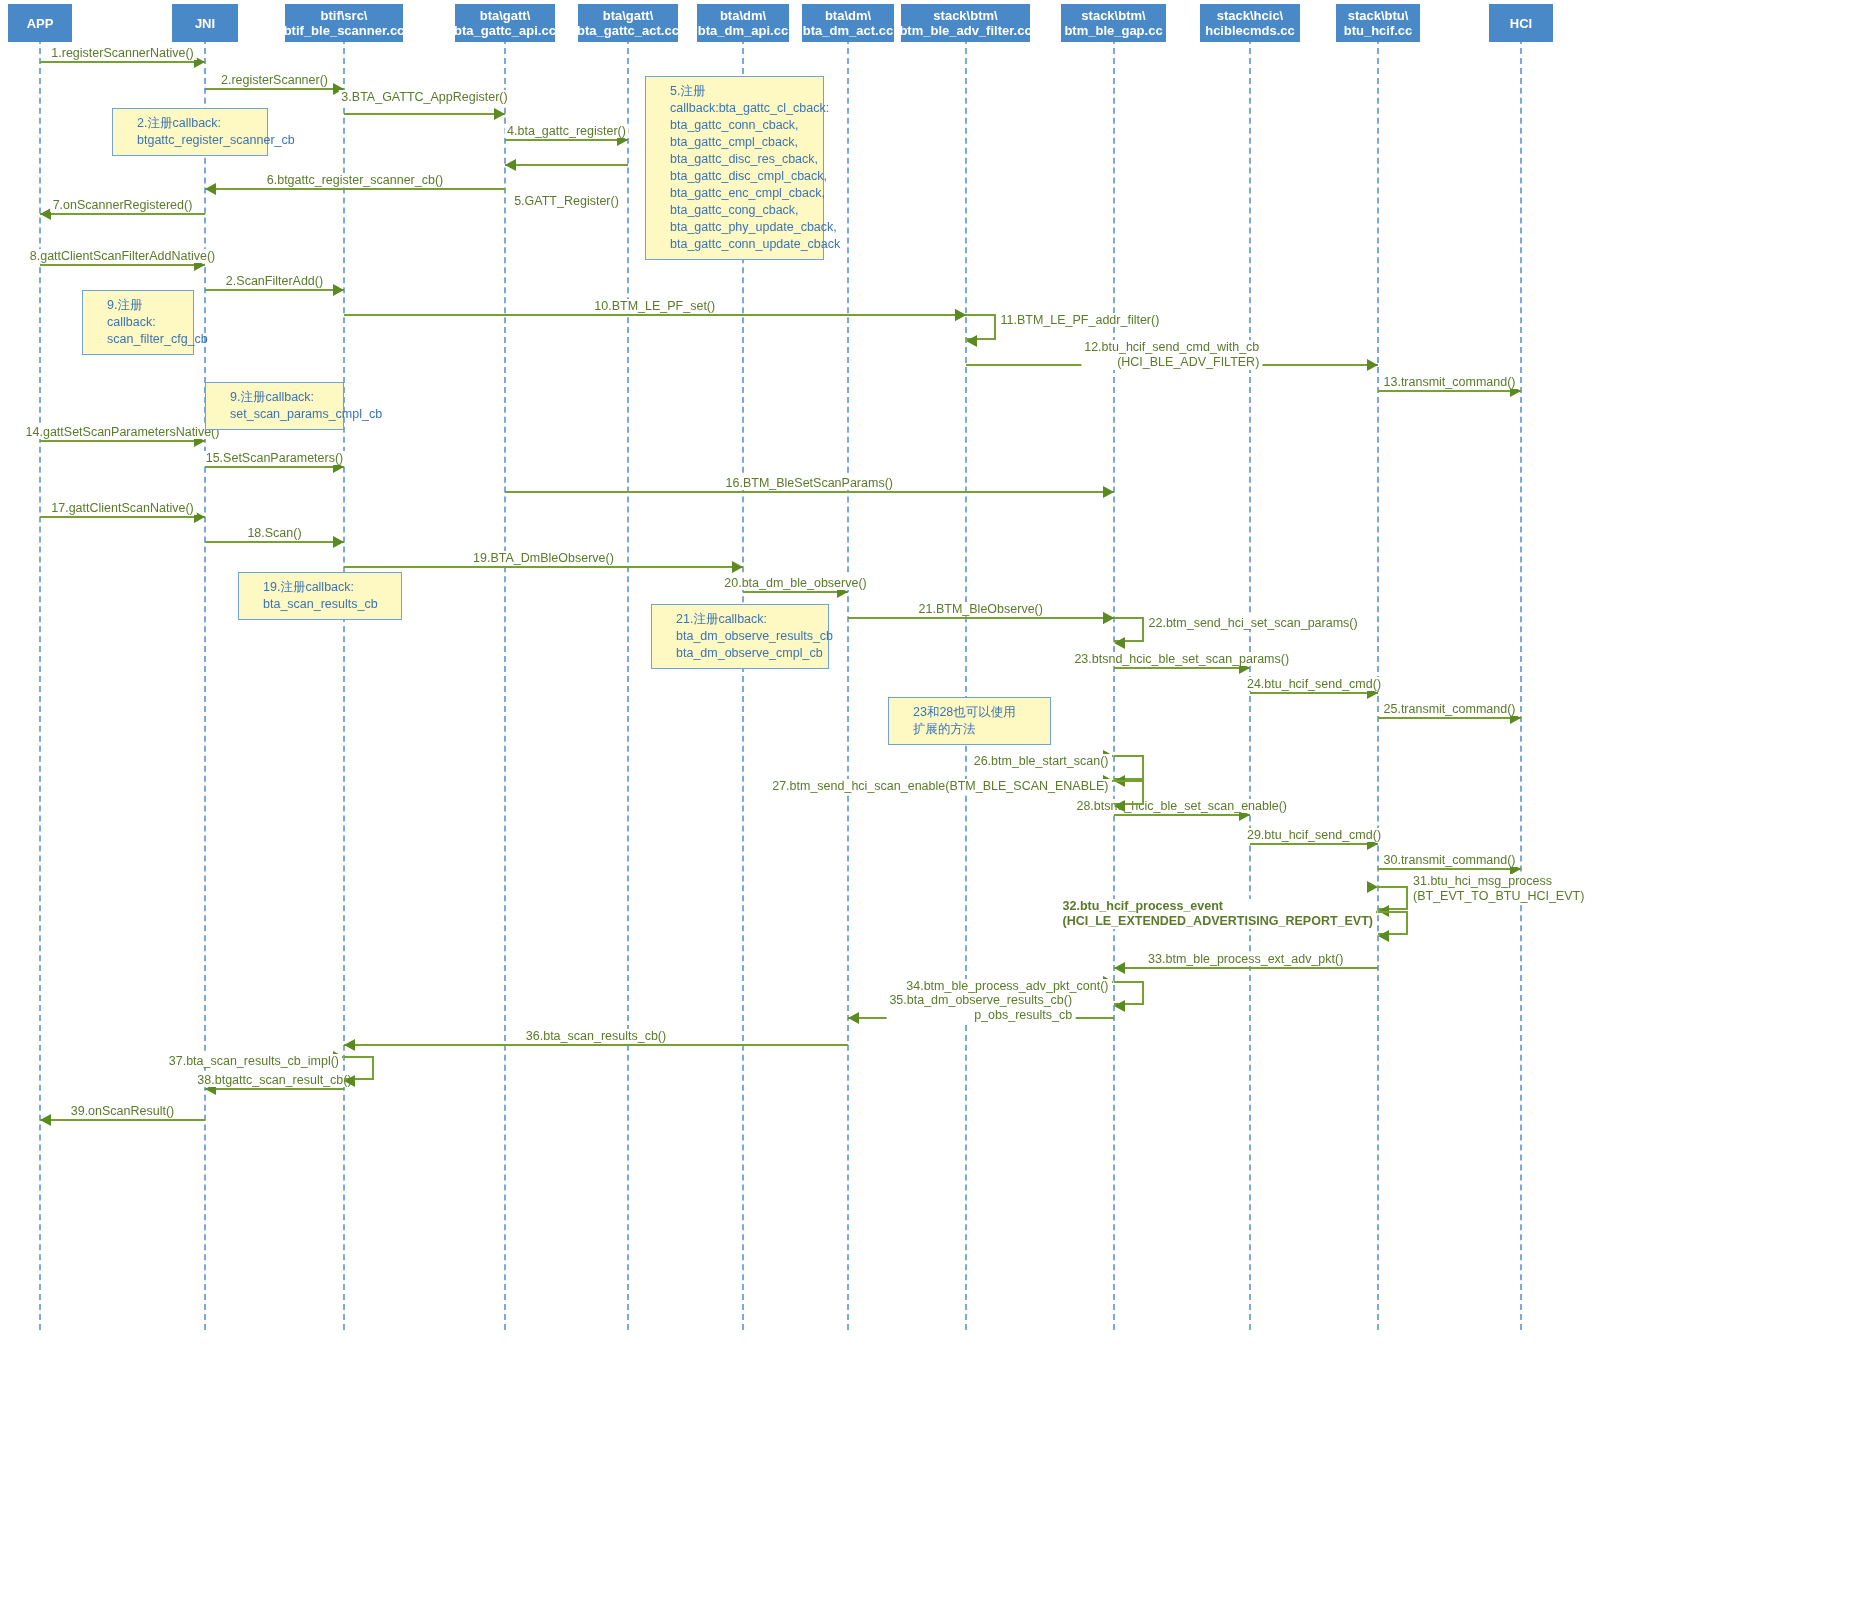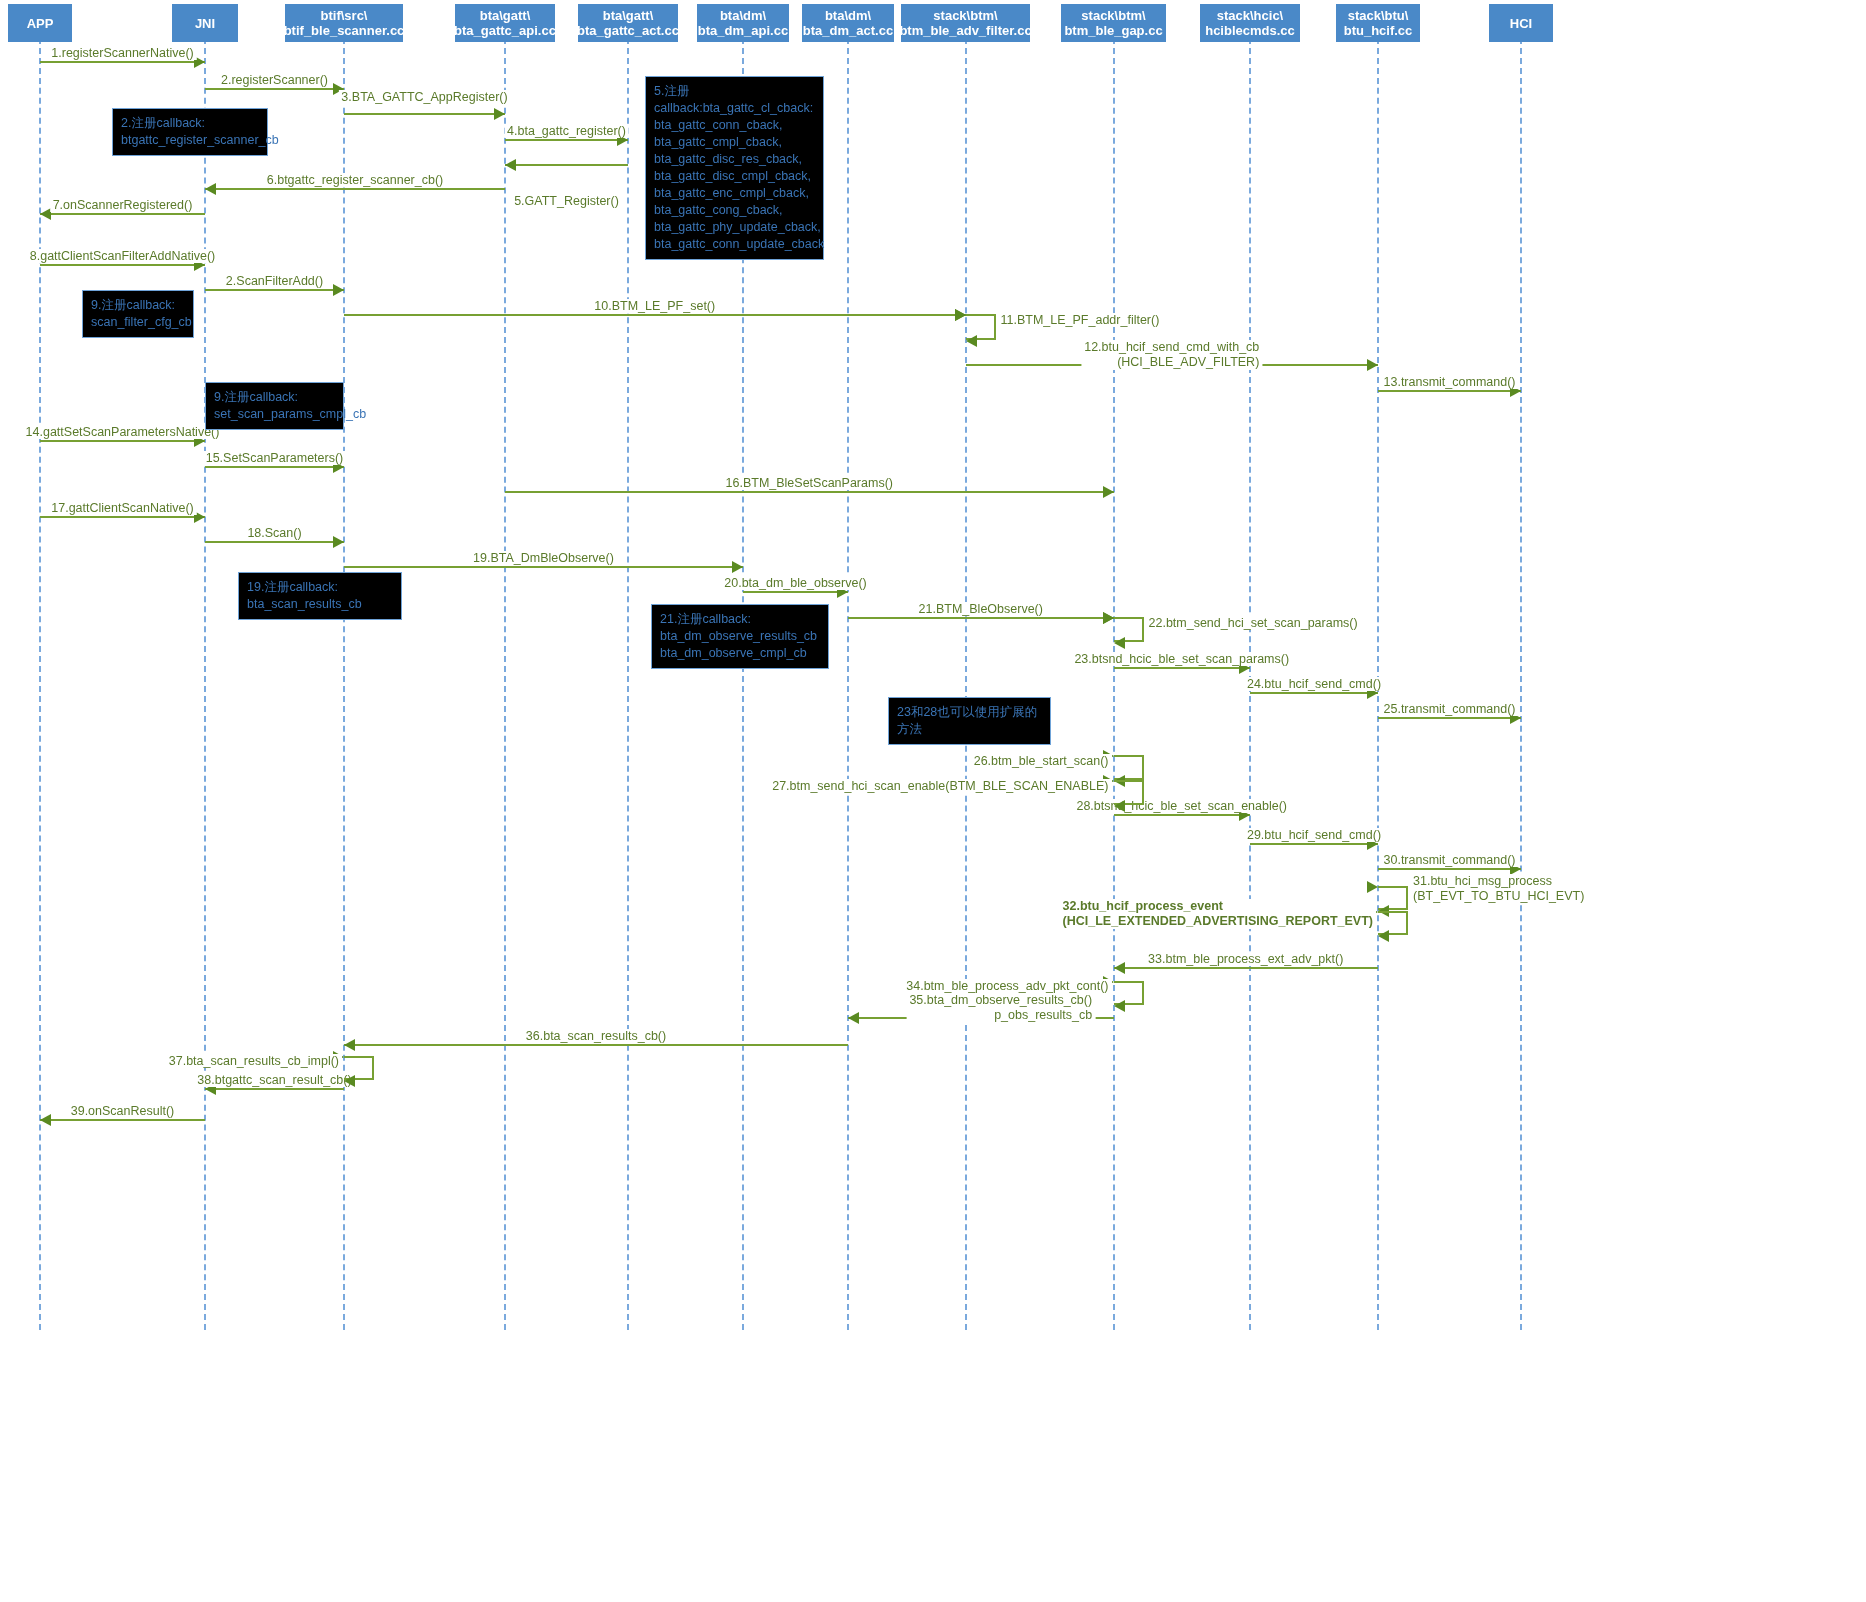--- a/index.html
+++ b/index.html
@@ -21,22 +21,22 @@
   .arrowhead.left{border-right:11px solid #5a8a21;}
   .msg-label{position:absolute;color:#5a7a2a;font-size:12.5px;line-height:14px;
     white-space:nowrap;background:#ffffff;padding:0 3px;}
   .msg-label.center{transform:translateX(-50%);}
   .msg-label.two{line-height:15px;text-align:right;}
 
   
   .selfcall{position:absolute;border:2px solid #77a033;border-left:none;box-sizing:border-box;}
 
   
-  .note{position:absolute;border:1px solid #6fa3d8;background:#000000;
-    color:#3a74b5;font-size:12.5px;line-height:17px;padding:6px 8px;box-sizing:border-box;
+  .note{position:absolute;border:1px solid #6fa3d8;background:#fef9c3;
+    color:#3a74b5;font-size:12.5px;line-height:17px;padding:6px 24px;box-sizing:border-box;
     white-space:pre-line;}
 </style>
 </head>
 <body>
 
 <div id="canvas">
   <div id="lifelines">
       <div class="lifeline" style="left: 39px; top: 38px; height: 1292px;"></div>
       <div class="lifeline" style="left: 204px; top: 38px; height: 1292px;"></div>
       <div class="lifeline" style="left: 343px; top: 38px; height: 1292px;"></div>
@@ -175,21 +175,21 @@
       <div class="arrowhead right" style="top: 838px; left: 1367px;"></div>
       <div class="msg-label center" style="left: 1314px; top: 828px; white-space: nowrap;">29.btu_hcif_send_cmd()</div>
       <div class="msg" style="left: 1378px; top: 868px; width: 143px;"></div>
       <div class="arrowhead right" style="top: 863px; left: 1510px;"></div>
       <div class="msg-label center" style="left: 1449.5px; top: 853px; white-space: nowrap;">30.transmit_command()</div>
       <div class="msg" style="left: 1113.5px; top: 967px; width: 264.5px;"></div>
       <div class="arrowhead left" style="top: 962px; left: 1113.5px;"></div>
       <div class="msg-label center" style="left: 1245.75px; top: 952px; white-space: nowrap;">33.btm_ble_process_ext_adv_pkt()</div>
       <div class="msg" style="left: 848px; top: 1017px; width: 265.5px;"></div>
       <div class="arrowhead left" style="top: 1012px; left: 848px;"></div>
-      <div class="msg-label center two" style="left: 980.75px; top: 993px; white-space: pre-line; margin-left: 20px;">35.bta_dm_observe_results_cb()
+      <div class="msg-label center two" style="left: 980.75px; top: 993px; white-space: pre-line;">35.bta_dm_observe_results_cb()
 p_obs_results_cb</div>
       <div class="msg" style="left: 344px; top: 1044px; width: 504px;"></div>
       <div class="arrowhead left" style="top: 1039px; left: 344px;"></div>
       <div class="msg-label center" style="left: 596px; top: 1029px; white-space: nowrap;">36.bta_scan_results_cb()</div>
       <div class="msg" style="left: 205px; top: 1088px; width: 139px;"></div>
       <div class="arrowhead left" style="top: 1083px; left: 205px;"></div>
       <div class="msg-label center" style="left: 274.5px; top: 1073px; white-space: nowrap;">38.btgattc_scan_result_cb()</div>
       <div class="msg" style="left: 40px; top: 1119px; width: 165px;"></div>
       <div class="arrowhead left" style="top: 1114px; left: 40px;"></div>
       <div class="msg-label center" style="left: 122.5px; top: 1104px; white-space: nowrap;">39.onScanResult()</div>

